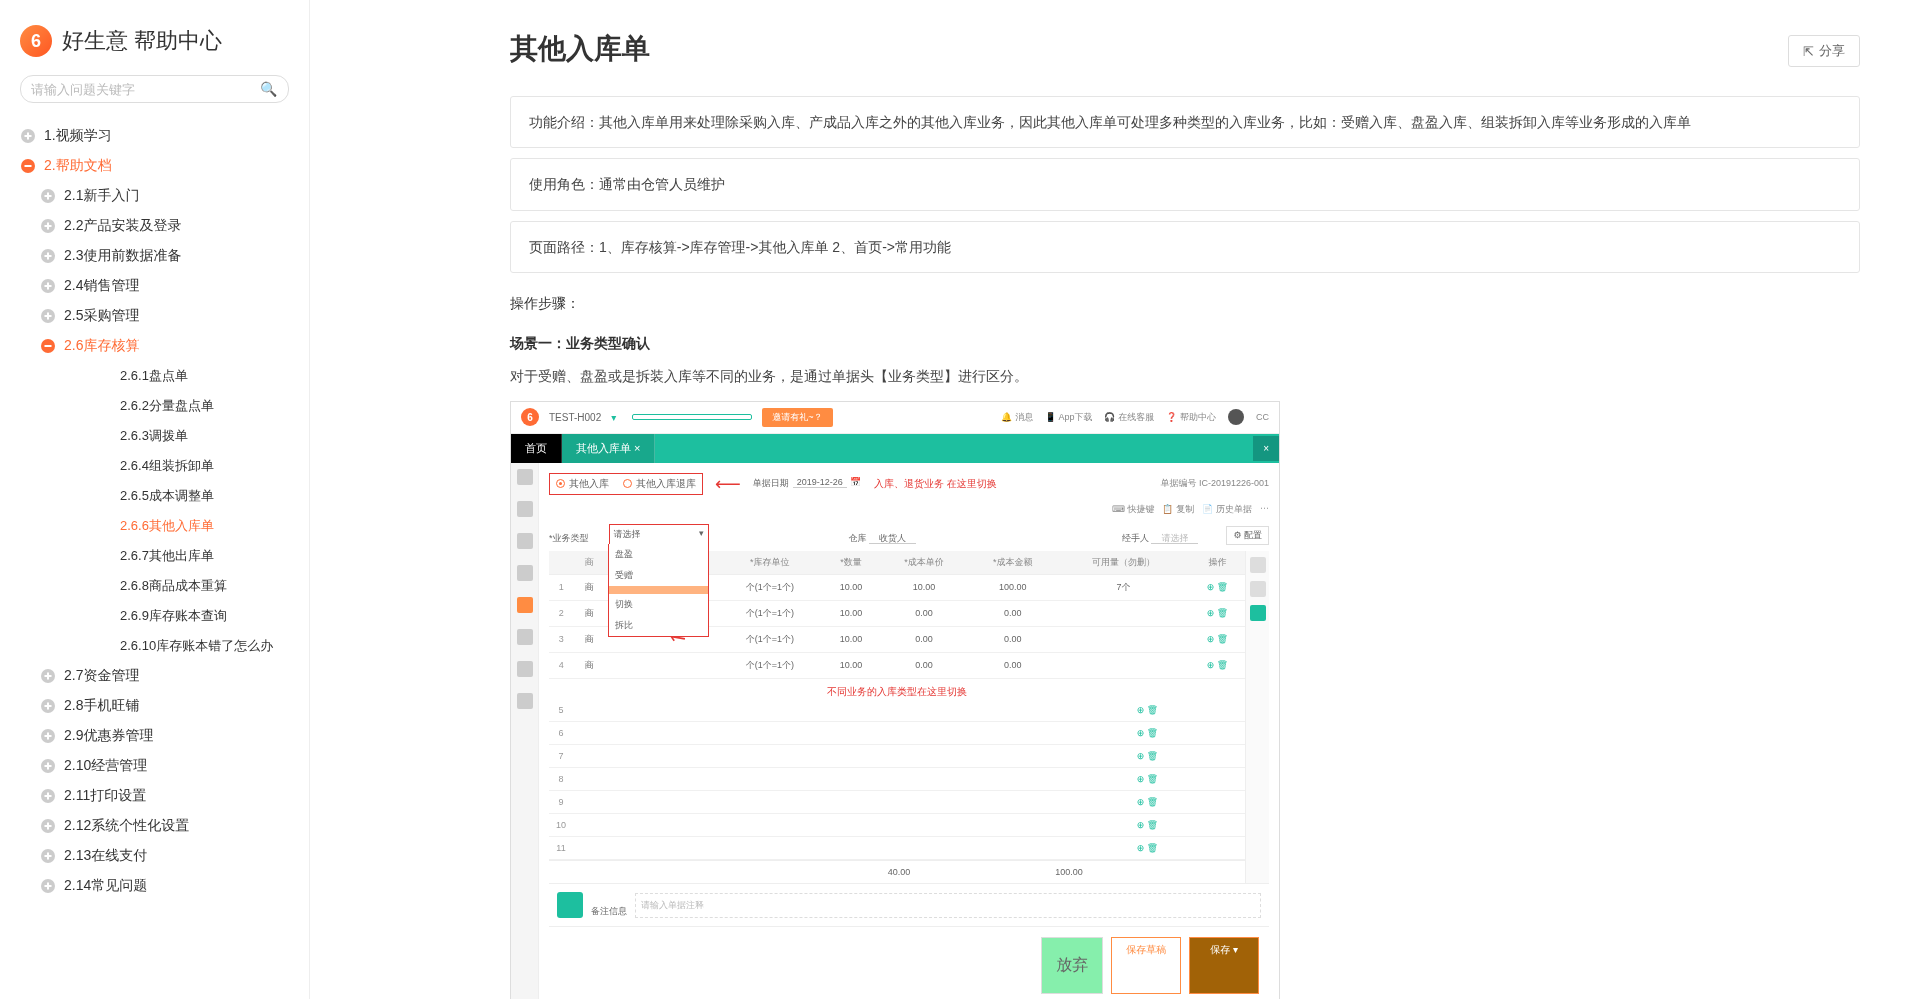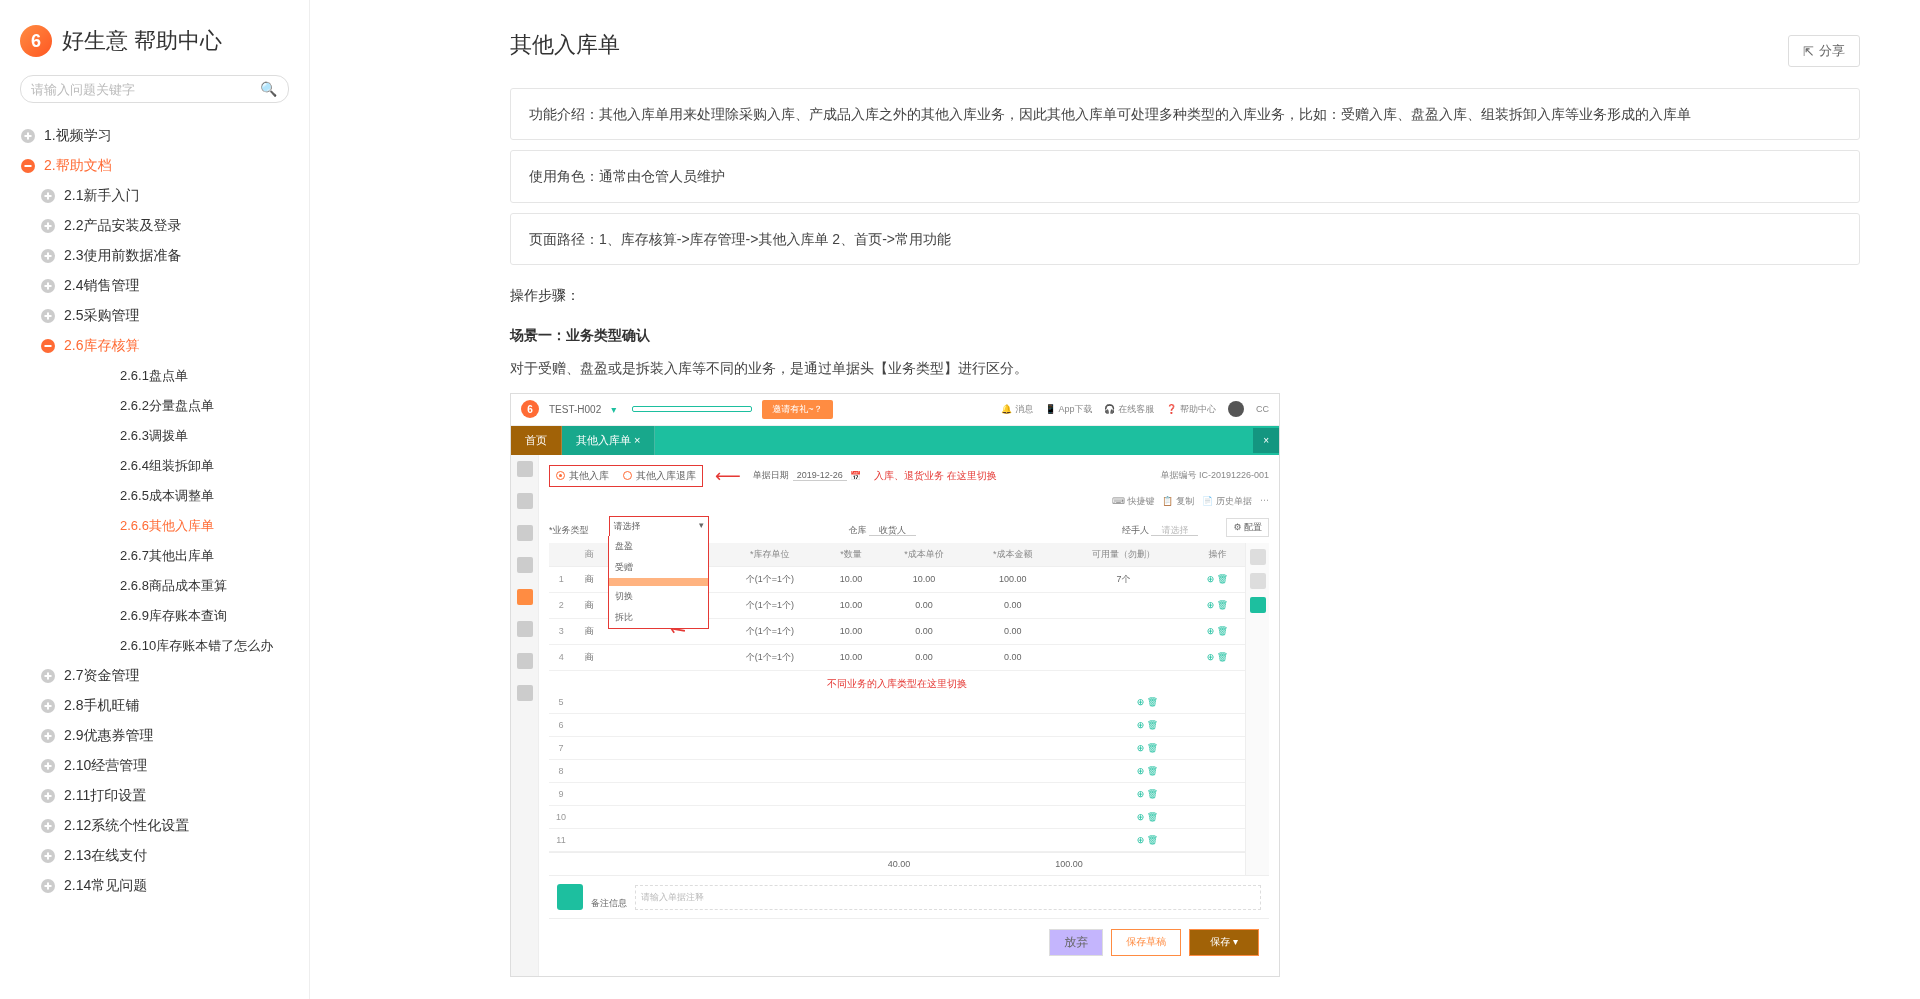--- a/index.html
+++ b/index.html
@@ -20,52 +20,52 @@
 .plus-circle::after{width:2px;height:7px}
 .minus-circle{width:14px;height:14px;border-radius:50%;background:#ff6b35;position:relative}
 .minus-circle::before{content:"";position:absolute;background:#fff;top:50%;left:50%;transform:translate(-50%,-50%);width:7px;height:2px}
 .nav-label{font-size:14px;color:#333}
 .nav-item.active .nav-label,.nav-item.current .nav-label{color:#ff6b35}
 .nav-sub{padding-left:20px}
 .nav-sub2{padding-left:40px}
 .nav-leaf{padding:6px 0 6px 40px;font-size:13px;color:#333;cursor:pointer}
 .nav-leaf.current{color:#ff6b35}
 .main{flex:1;overflow-y:auto;padding:30px 60px 30px 200px}
-.page-title{font-size:22px;font-weight:400;color:#333;margin-bottom:28px}
+.page-title{font-size:28px;font-weight:700;color:#333;margin-bottom:28px}
 .share-btn{position:absolute;top:35px;right:60px;border:1px solid #ddd;background:#fff;padding:6px 14px;font-size:13px;color:#666;cursor:pointer;display:flex;align-items:center;gap:5px;border-radius:3px}
 .info-box{border:1px solid #e5e5e5;border-radius:3px;padding:14px 18px;margin-bottom:10px;font-size:14px;color:#444;line-height:1.6}
 .info-label{font-weight:500}
 .section-title{font-size:14px;color:#333;margin:22px 0 12px}
 .section-title b{font-weight:600}
 .body-text{font-size:14px;color:#444;line-height:1.7;margin-bottom:10px}
 .mock{border:1px solid #ddd;margin:12px 0;width:770px;font-size:10px;color:#666;background:#fff}
 .mock-topbar{background:#fff;padding:6px 10px;display:flex;align-items:center;gap:10px;border-bottom:1px solid #eee}
 .mock-logo{width:18px;height:18px;border-radius:50%;background:#ff6b35;color:#fff;display:flex;align-items:center;justify-content:center;font-size:10px;font-weight:bold}
 .mock-org{font-size:10px;color:#666}
 .mock-search{border:1px solid #1dbf9f;border-radius:2px;padding:2px 8px;font-size:9px;color:#aaa;margin-left:6px;width:120px}
 .mock-btn-orange{background:#ff8c42;color:#fff;padding:3px 10px;font-size:9px;border-radius:2px}
 .mock-top-links{margin-left:auto;display:flex;gap:12px;font-size:9px;color:#888;align-items:center}
 .mock-avatar{width:16px;height:16px;border-radius:50%;background:#555}
 .mock-tabbar{background:#1dbf9f;display:flex;align-items:center;color:#fff}
 .mock-tab{padding:7px 14px;font-size:11px;border-right:1px solid rgba(255,255,255,.2)}
-.mock-tab.home{background:#a16207}
+.mock-tab.home{background:#000000}
 .mock-tab-close{position:relative;background:#18a88c}
 .mock-tabbar-close{margin-left:auto;padding:7px 10px;background:#149680}
 .mock-body{display:flex}
 .mock-side{width:28px;background:#f5f5f5;border-right:1px solid #eee;display:flex;flex-direction:column;align-items:center;padding-top:6px;gap:16px}
 .mock-side-item{width:16px;height:16px;background:#ccc;border-radius:2px}
 .mock-side-item.act{background:#ff8c42}
 .mock-content{flex:1;padding:10px}
 .mock-row{display:flex;align-items:center;gap:12px;margin-bottom:8px;position:relative}
 .redbox{border:1.5px solid #e53935;padding:3px 6px;display:flex;gap:4px;align-items:center}
 .radio-dot{width:9px;height:9px;border:1px solid #ff6b35;border-radius:50%;display:inline-block;position:relative}
 .radio-dot.on::after{content:"";position:absolute;inset:2px;background:#ff6b35;border-radius:50%}
 .red-annot{color:#e53935;font-size:10px}
 .red-arrow{color:#e53935;font-size:18px;line-height:1}
-.mock-date{display:flex;align-items:center;gap:4px;font-size:9px}
+.mock-date{display:flex;align-items:flex-start;gap:4px;font-size:9px}
 .mock-date-val{border-bottom:1px solid #ccc;padding:0 4px}
 .mock-bill{margin-left:auto;font-size:9px;color:#888}
 .mock-toolbar{margin-left:auto;display:flex;gap:8px;font-size:9px;color:#888}
 .warehouse-row{display:flex;align-items:flex-end;gap:20px;font-size:9px;margin-bottom:6px}
 .mock-select{border:1.5px solid #e53935;padding:3px 4px;position:relative;width:100px}
 .dropdown{position:absolute;top:100%;left:-1.5px;width:101px;background:#fff;border:1.5px solid #e53935;border-top:none;z-index:10}
 .dropdown div{padding:4px 6px;font-size:9px}
 .dropdown .sel{background:#ffb380}
 .mock-table{width:100%;border-collapse:collapse;font-size:9px}
 .mock-table th{background:#f5f5f5;padding:5px 4px;font-weight:400;color:#888;border-bottom:1px solid #eee;text-align:center}
@@ -75,21 +75,21 @@
 .mock-table .ops{color:#1dbf9f}
 .arrow-diag{position:absolute;color:#e53935;font-size:20px}
 .mock-side-right{width:24px;background:#fafafa;border-left:1px solid #eee;display:flex;flex-direction:column;gap:8px;padding:6px 4px}
 .side-r-item{width:16px;height:16px;background:#ddd;border-radius:2px}
 .side-r-item.g{background:#1dbf9f}
 .mock-totals{display:flex;padding:6px 0;font-size:9px;color:#666;border-top:1px solid #eee}
 .mock-remark{display:flex;align-items:flex-end;gap:8px;padding:8px;border-top:1px solid #eee;font-size:9px}
 .remark-icon{width:26px;height:26px;background:#1dbf9f;border-radius:3px}
 .remark-input{flex:1;border:1px dashed #ddd;padding:5px;color:#bbb}
 .mock-footer{display:flex;justify-content:flex-end;gap:8px;padding:10px;border-top:1px solid #eee}
-.btn-plain{border:1px solid #ddd;padding:4px 14px;font-size:12px;color:#666;background:#c4b5fd}
+.btn-plain{border:1px solid #ddd;padding:17px 14px;font-size:16px;color:#666;background:#86efac}
 .btn-outline{border:1px solid #ff8c42;padding:5px 14px;font-size:10px;color:#ff8c42;background:#fff}
 .btn-fill{border:1px solid #ff8c42;padding:5px 20px;font-size:10px;color:#fff;background:#a16207}
 </style>
 </head>
 <body>
 
 <aside class="sidebar">
   <div class="logo-row">
     <div class="logo-icon">6</div>
     <div class="logo-text">好生意 帮助中心</div>

